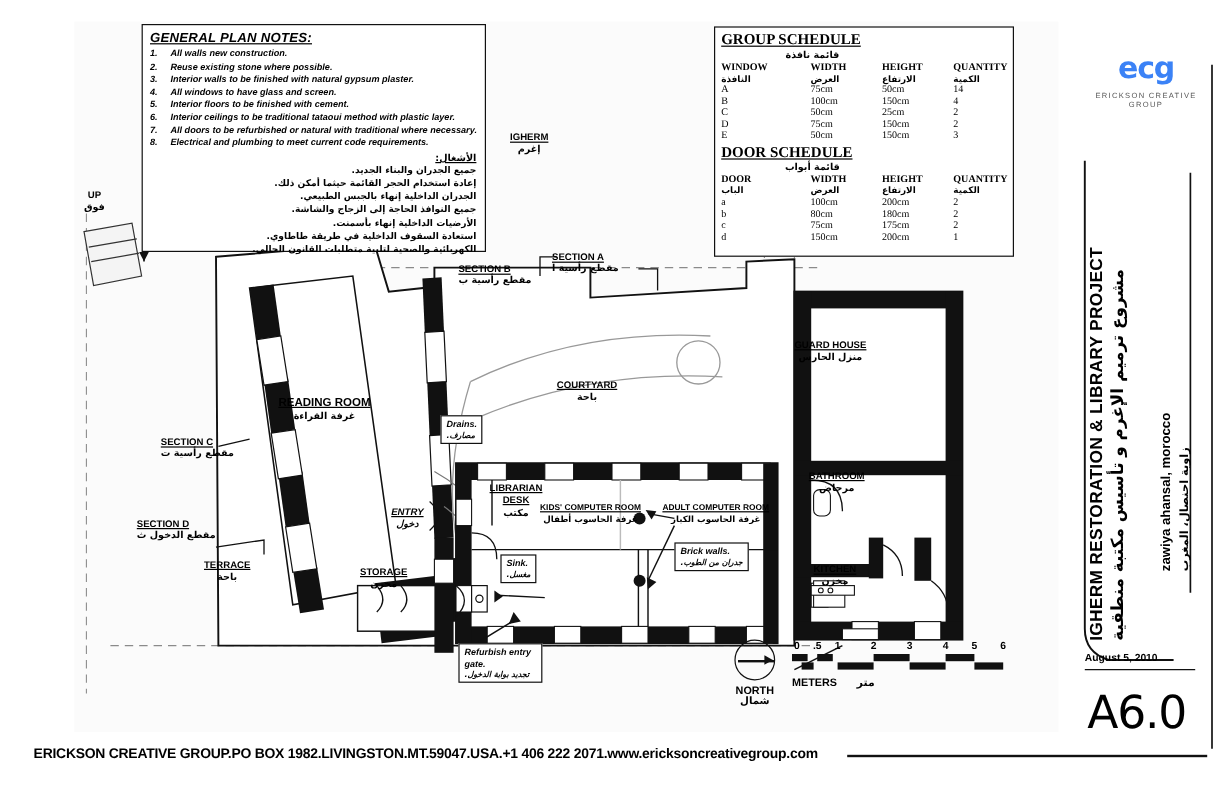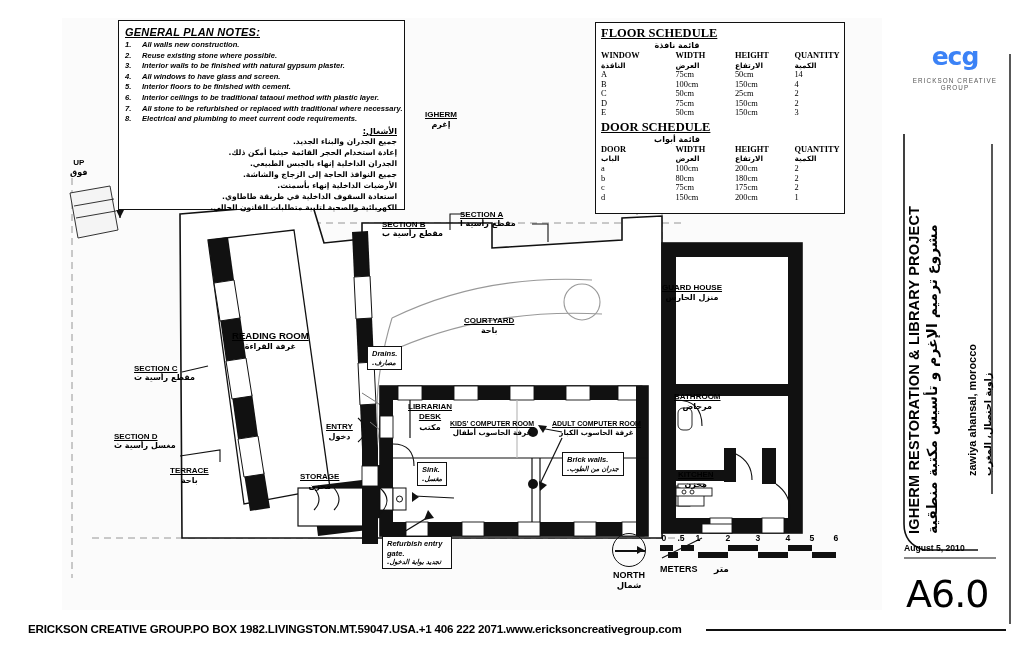--- a/index.html
+++ b/index.html
@@ -395,21 +395,21 @@
     <div class="lbl" style="left:238px; top:454px;">
       <span class="en">STORAGE</span>
       <span class="ar">مخزن</span>
     </div>
 
     <div class="lbl" style="left:108px; top:448px;">
       <span class="en">TERRACE</span>
       <span class="ar">باحة</span>
     </div>
 
-    <div class="lbl" style="left:264px; top:404px;">
+    <div class="lbl" style="left:264px; top:404px;font-style:italic;">
       <span class="en">ENTRY</span>
       <span class="ar">دخول</span>
     </div>
 
     <div class="callout" style="left:305px; top:328px;">
       <span class="en">Drains.</span>
       <span class="ar">مصارف.</span>
     </div>
     <div class="callout" style="left:355px; top:444px;">
       <span class="en">Sink.</span>
@@ -431,21 +431,21 @@
     <div class="secmk" style="left:320px; top:202px;">
       <span class="en">SECTION B</span>
       <span class="ar">مقطع رأسية ب</span>
     </div>
     <div class="secmk" style="left:72px; top:346px;">
       <span class="en">SECTION C</span>
       <span class="ar">مقطع رأسية ت</span>
     </div>
     <div class="secmk" style="left:52px; top:414px;">
       <span class="en">SECTION D</span>
-      <span class="ar">مغسل رأسية ث</span>
+      <span class="ar">مقطع الدخول ث</span>
     </div>
   </div>
 
   <div id="notes-box" class="box">
     <div class="notes-title">GENERAL PLAN NOTES:</div>
     <div>
       <div class="note-row">
           <span class="note-num">1.</span>
           <span>All walls new construction.</span>
         </div>
@@ -464,42 +464,42 @@
       <div class="note-row">
           <span class="note-num">5.</span>
           <span>Interior floors to be finished with cement.</span>
         </div>
       <div class="note-row">
           <span class="note-num">6.</span>
           <span>Interior ceilings to be traditional tataoui method with plastic layer.</span>
         </div>
       <div class="note-row">
           <span class="note-num">7.</span>
-          <span>All stone to be refurbished or replaced with traditional where necessary.</span>
+          <span>All doors to be refurbished or natural with traditional where necessary.</span>
         </div>
       <div class="note-row">
           <span class="note-num">8.</span>
           <span>Electrical and plumbing to meet current code requirements.</span>
         </div>
     </div>
     <div class="ar-notes">
       <div class="ar-title">الأشغال:</div>
       <div class="ar-line">جميع الجدران والبناء الجديد.</div>
       <div class="ar-line">إعادة استخدام الحجر القائمة حيثما أمكن ذلك.</div>
       <div class="ar-line">الجدران الداخلية إنهاء بالجبس الطبيعي.</div>
       <div class="ar-line">جميع النوافذ الحاجة إلى الزجاج والشاشة.</div>
       <div class="ar-line">الأرضيات الداخلية إنهاء بأسمنت.</div>
       <div class="ar-line">استعادة السقوف الداخلية في طريقة طاطاوي.</div>
       <div class="ar-line">الكهربائية والصحية لتلبية متطلبات القانون الحالي.</div>
     </div>
   </div>
 
   <div id="sched-box" class="box">
 
-    <div class="sched-title">FLOOR SCHEDULE</div>
+    <div class="sched-title">GROUP SCHEDULE</div>
     <div class="sched-sub">قائمة نافذة</div>
     <table class="sched">
       <thead>
         <tr>
           <th class="c1"><span>WINDOW</span><span class="ar">النافذة</span></th>
           <th class="c2"><span>WIDTH</span><span class="ar">العرض</span></th>
           <th class="c3"><span>HEIGHT</span><span class="ar">الارتفاع</span></th>
           <th class="c4"><span>QUANTITY</span><span class="ar">الكمية</span></th>
         </tr>
       </thead>

